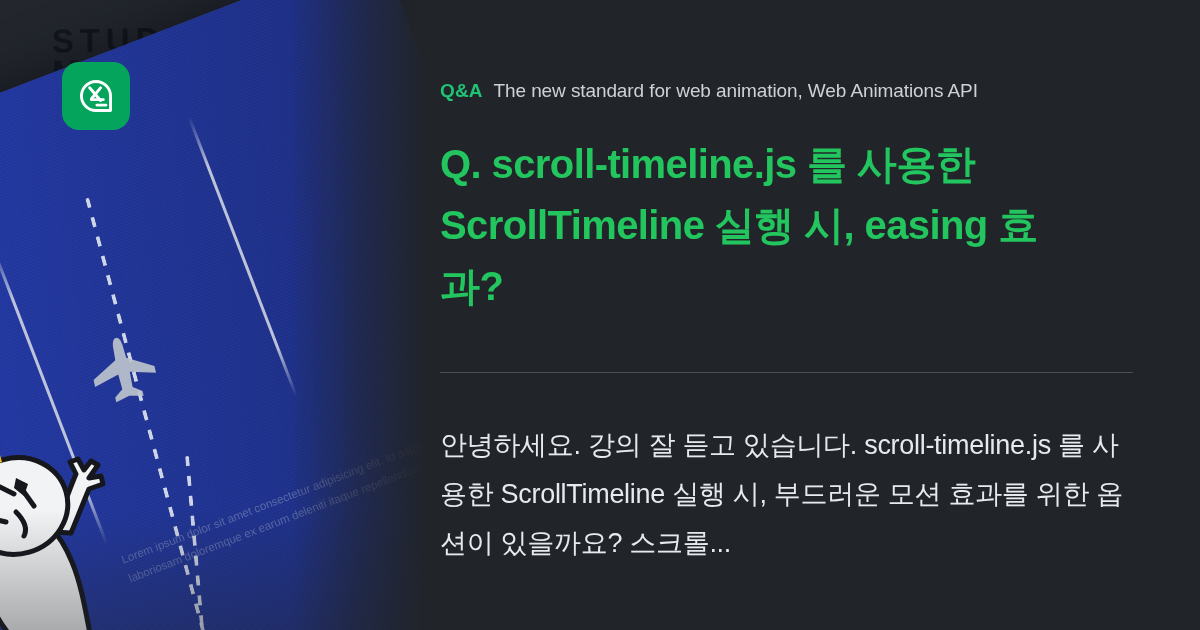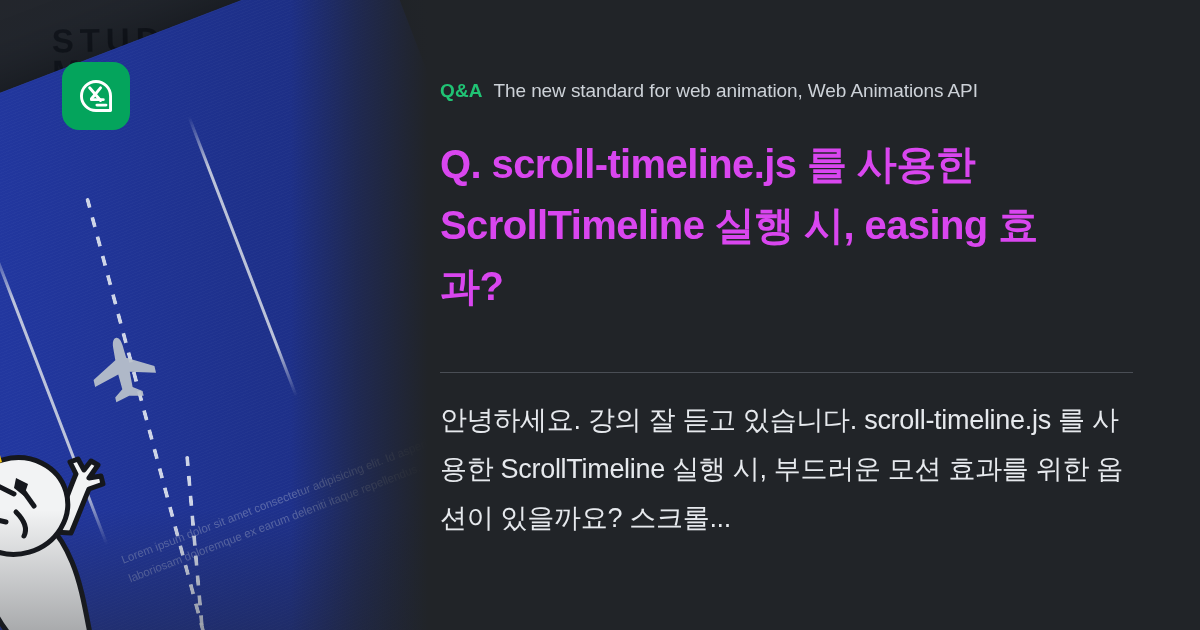--- a/index.html
+++ b/index.html
@@ -163,34 +163,34 @@
     text-align:right;
   }
 
   .title{
     position:absolute;
     left:0; top:118px;
     width:660px;
     font-size:40px;
     font-weight:700;
     line-height:1.53;
-    color:#d946ef;
+    color:#22c55e;
     letter-spacing:-.6px;
   }
 
   .rule{
     position:absolute;
     left:0; top:356px;
     width:693px; height:1px;
     background:#4a4e55;
   }
 
   .body{
     position:absolute;
-    left:0; top:380px;
+    left:0; top:405px;
     width:700px;
     font-size:27px;
     font-weight:400;
     line-height:1.82;
     color:#e6e9ed;
     letter-spacing:-.3px;
   }
 </style>
 </head>
 <body>

